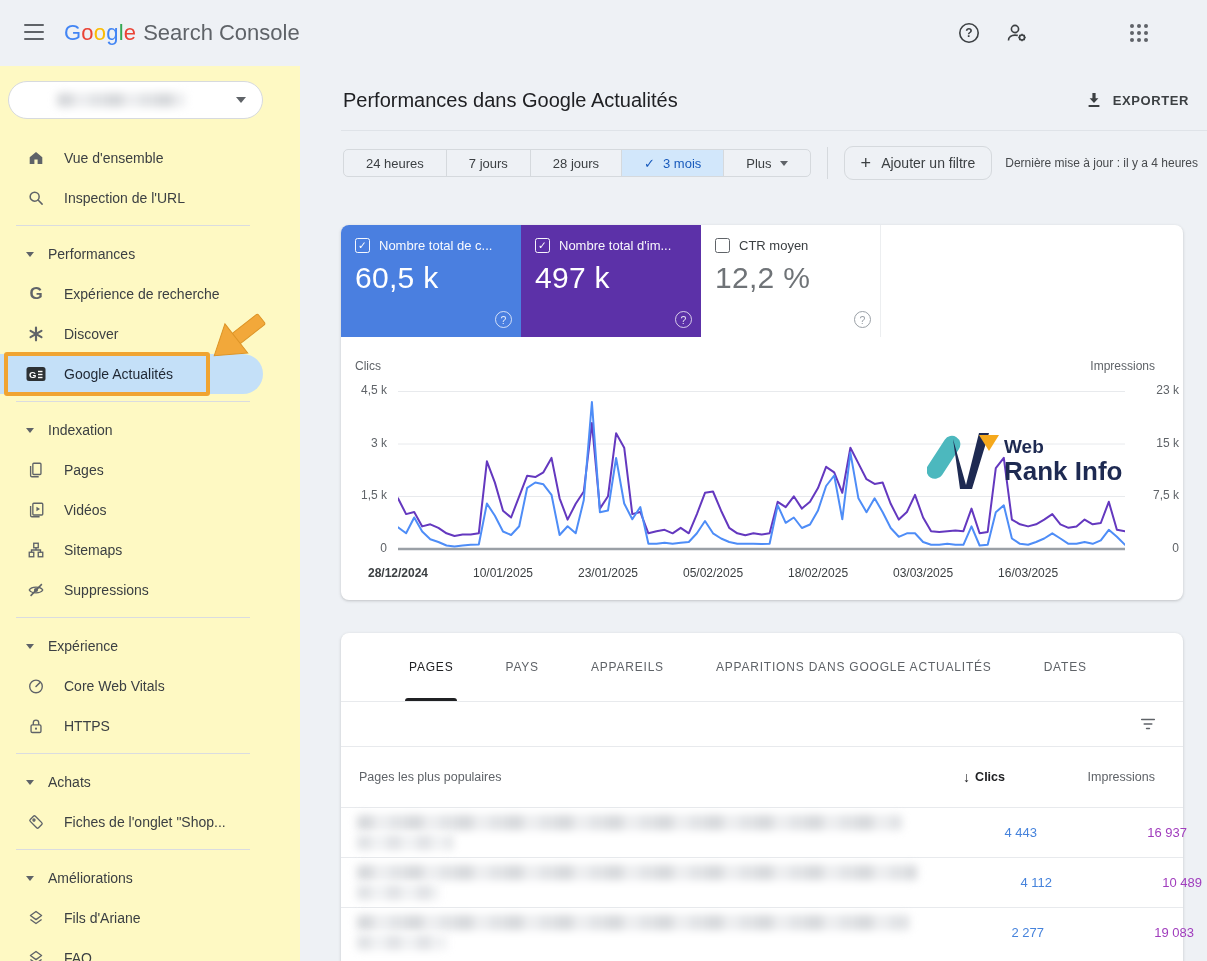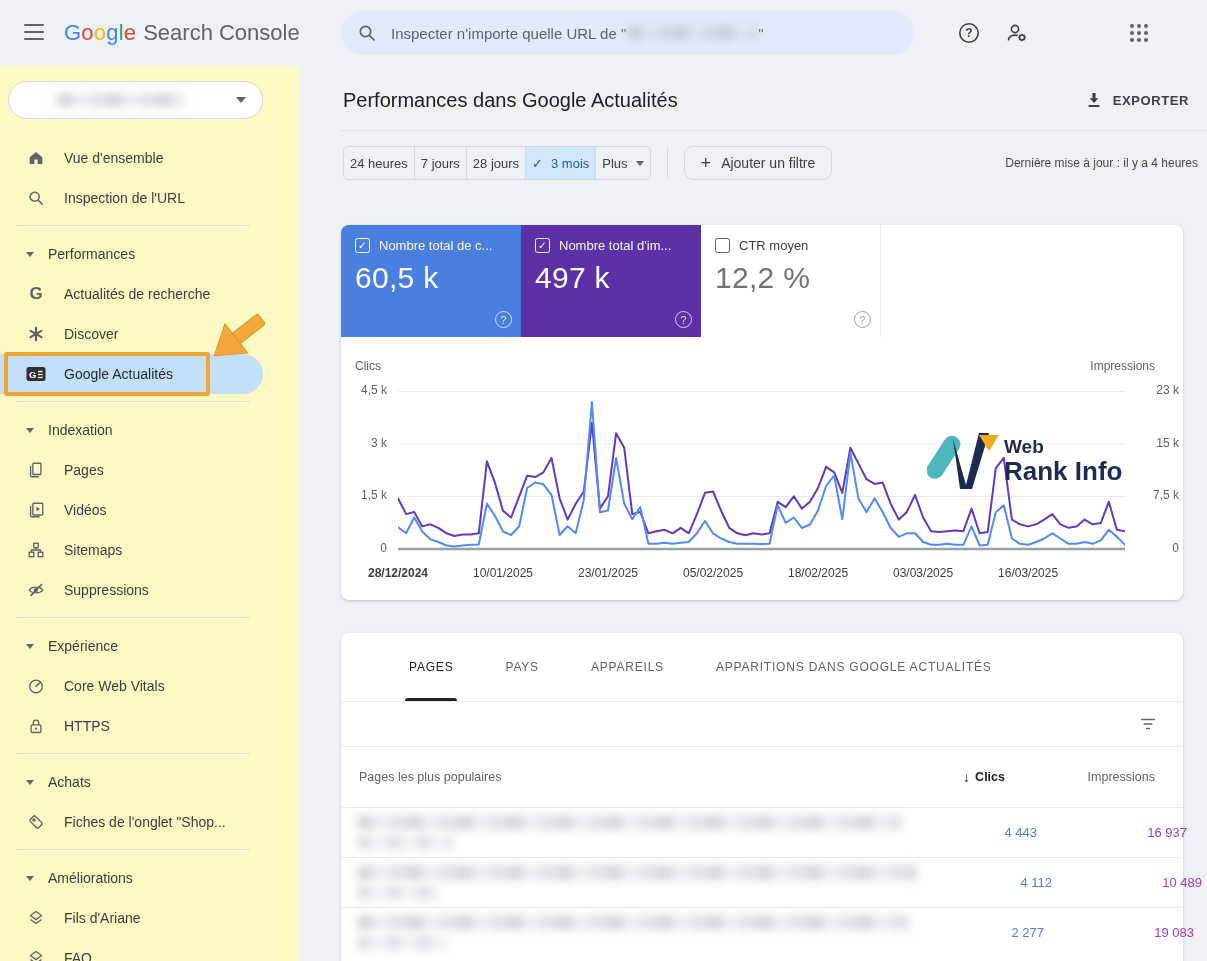--- a/index.html
+++ b/index.html
@@ -46,21 +46,21 @@
   .highlight-arrow{position:absolute;left:204px;top:-48px;width:70px;height:62px;pointer-events:none;z-index:6;}
 
   
   .main{position:absolute;top:66px;left:300px;width:907px;height:895px;background:#eef1f5;overflow:hidden;z-index:10;}
   .page-header{position:absolute;left:43px;right:18px;top:18px;height:32px;display:flex;align-items:center;justify-content:space-between;}
   .page-header h1{font-size:20px;font-weight:400;color:#202124;}
   .export-btn{display:flex;align-items:center;gap:10px;background:none;border:none;cursor:pointer;font-size:13px;font-weight:700;letter-spacing:.6px;color:#3c4043;font-family:inherit;}
   .header-divider{position:absolute;top:64px;left:41px;right:0;height:1px;background:#dfe3e8;}
   .filter-bar{position:absolute;left:43px;right:9px;top:80px;height:34px;display:flex;align-items:center;}
   .chip-group{display:flex;}
-  .chip{height:34px;display:flex;align-items:center;padding:0 6px;border:1px solid #d5d9dd;background:transparent;font-size:13px;color:#3c4043;cursor:pointer;margin-left:-1px;font-family:inherit;white-space:nowrap;}
+  .chip{height:28px;display:flex;align-items:center;padding:0 22px;border:1px solid #d5d9dd;background:transparent;font-size:13px;color:#3c4043;cursor:pointer;margin-left:-1px;font-family:inherit;white-space:nowrap;}
   .chip:first-child{border-radius:5px 0 0 5px;margin-left:0;}
   .chip.last{border-radius:0 5px 5px 0;}
   .chip.sel{background:#d2e7fb;color:#185abc;font-weight:500;gap:8px;}
   .chip .chk{font-size:13px;color:#185abc;}
   .chip .caret{border-top-width:5px;border-left-width:4px;border-right-width:4px;margin-left:8px;}
   .vsep{width:1px;height:32px;background:#d5d9dd;margin:0 16px;}
   .add-filter{height:34px;display:flex;align-items:center;gap:10px;padding:0 16px;border:1px solid #d5d9dd;border-radius:9px;background:transparent;font-size:14px;color:#3c4043;cursor:pointer;font-family:inherit;white-space:nowrap;}
   .add-filter .plus{font-size:18px;font-weight:400;color:#3c4043;line-height:1;}
   .last-update{margin-left:auto;font-size:12px;color:#474a4d;white-space:nowrap;text-align:center;}
 
@@ -119,29 +119,20 @@
 
 <div class="topbar">
   <button class="hamburger">
       <span></span>
       <span></span>
       <span></span>
     </button>
   <div class="logo">
     <span class="lg"><span class="c-b">G</span><span class="c-r">o</span><span class="c-y">o</span><span class="c-b">g</span><span class="c-g">l</span><span class="c-r">e</span></span>
     <span class="lg-suffix">Search Console</span>
-  </div>
-  <div class="searchbar">
-    <span class="s-icon">
-      <svg viewBox="0 0 20 20" width="20" height="20">
-          <circle cx="8.5" cy="8.5" r="5.2" fill="none" stroke="#5f6368" stroke-width="1.7"></circle>
-          <line x1="12.5" y1="12.5" x2="17" y2="17" stroke="#5f6368" stroke-width="1.7" stroke-linecap="round"></line>
-        </svg>
-    </span>
-    <span class="search-text"><span>Inspecter n'importe quelle URL de "</span><span class="redacted red-search"></span><span>"</span></span>
   </div>
   <button class="tb-btn tb-help">
     <svg viewBox="0 0 24 24" width="24" height="24">
         <circle cx="12" cy="12" r="9.2" fill="none" stroke="#3c4043" stroke-width="1.6"></circle>
         <text x="12" y="16.2" text-anchor="middle" font-size="12" font-weight="700" fill="#3c4043" font-family="Liberation Sans, sans-serif">?</text>
       </svg>
   </button>
   <button class="tb-btn tb-user">
     <svg viewBox="0 0 24 24" width="24" height="24" fill="none" stroke="#3c4043" stroke-width="1.6">
       <circle cx="10" cy="8" r="3.6"></circle>
@@ -200,21 +191,21 @@
 
     <div class="nav-divider"></div>
     <div class="nav-section">
       <span class="tri"></span>
       <span class="nav-label">Performances</span>
     </div>
     <div class="nav-item">
       <span class="nav-icon">
           <span class="g-glyph">G</span>
         </span>
-      <span class="nav-label">Actualités de recherche</span>
+      <span class="nav-label">Expérience de recherche</span>
     </div>
     <div class="nav-item">
       <span class="nav-icon">
           <svg viewBox="0 0 20 20" width="18" height="18" stroke="#5f6368" stroke-width="2.4" stroke-linecap="round">
             <line x1="10" y1="3" x2="10" y2="17"></line>
             <line x1="10" y1="3" x2="10" y2="17" transform="rotate(60 10 10)"></line>
             <line x1="10" y1="3" x2="10" y2="17" transform="rotate(120 10 10)"></line>
           </svg>
         </span>
       <span class="nav-label">Discover</span>
@@ -463,20 +454,21 @@
       </svg>
     </span>
   </section>
 
   <section class="table-card">
     <div class="tabs">
       <button class="tab active">PAGES</button>
       <button class="tab">PAYS</button>
       <button class="tab">APPAREILS</button>
       <button class="tab">APPARITIONS DANS GOOGLE ACTUALITÉS</button>
+      <button class="tab">DATES</button>
     </div>
     <div class="tc-divider"></div>
     <div class="filter-row">
       <span>
         <svg viewBox="0 0 20 20" width="18" height="18" stroke="#5f6368" stroke-width="1.7" stroke-linecap="round">
             <line x1="3" y1="5" x2="17" y2="5"></line>
             <line x1="5.8" y1="10" x2="14.2" y2="10"></line>
             <line x1="8.4" y1="15" x2="11.6" y2="15"></line>
           </svg>
       </span>

